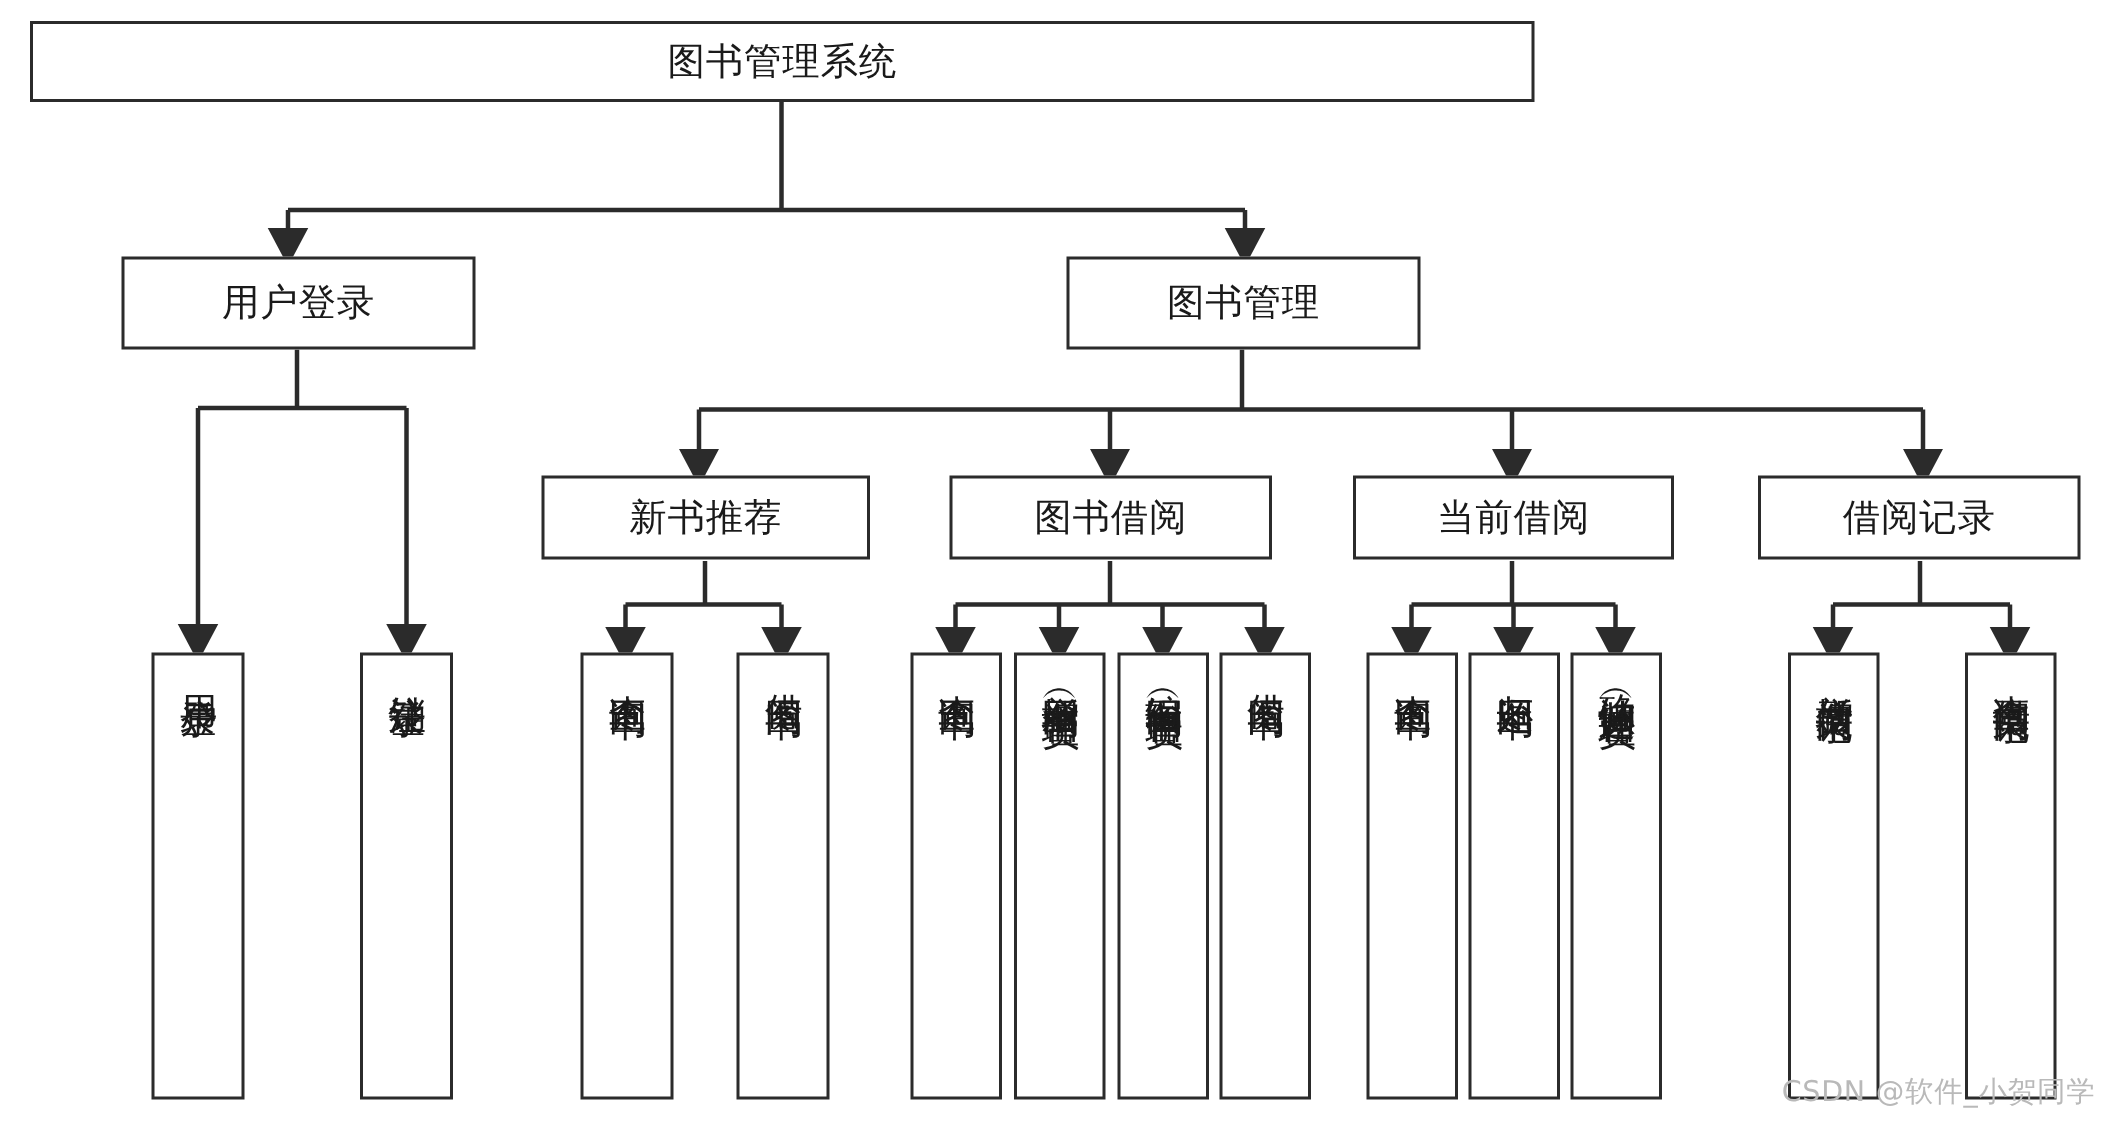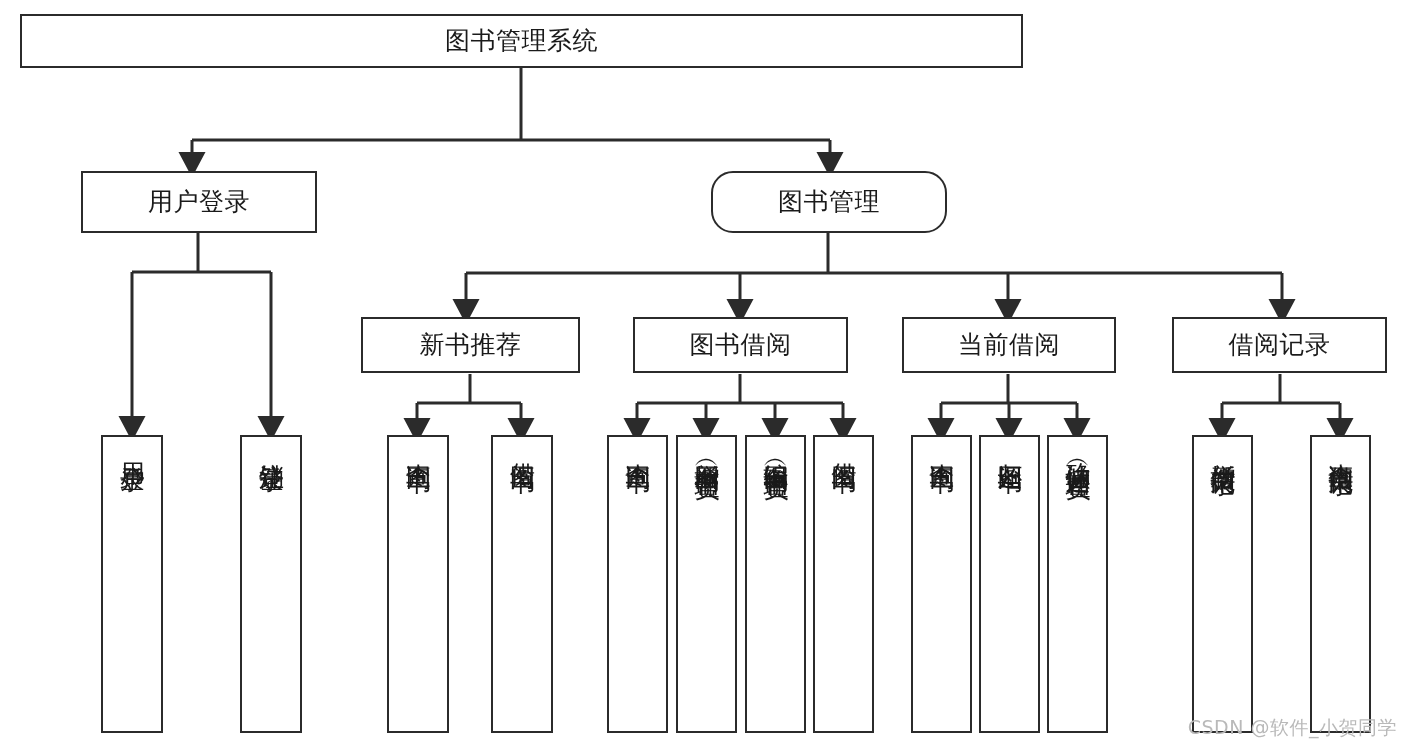--- a/index.html
+++ b/index.html
@@ -121,21 +121,21 @@
     </g>
   </svg>
 
   <div class="node node-h node-root" style="left:20px; top:14px; width:1003px; height:54px;">
     <span>图书管理系统</span>
   </div>
 
   <div class="node node-h" style="left:81px; top:171px; width:236px; height:62px;">
     <span>用户登录</span>
   </div>
-  <div class="node node-h" style="left:711px; top:171px; width:236px; height:62px;border-radius:22px;">
+  <div class="node node-h" style="left:711px; top:171px; width:236px; height:62px;">
     <span>图书管理</span>
   </div>
 
   <div class="node node-h" style="left:633px; top:317px; width:215px; height:56px;">
     <span>图书借阅</span>
   </div>
   <div class="node node-h" style="left:361px; top:317px; width:219px; height:56px;">
     <span>新书推荐</span>
   </div>
   <div class="node node-h" style="left:902px; top:317px; width:214px; height:56px;">

